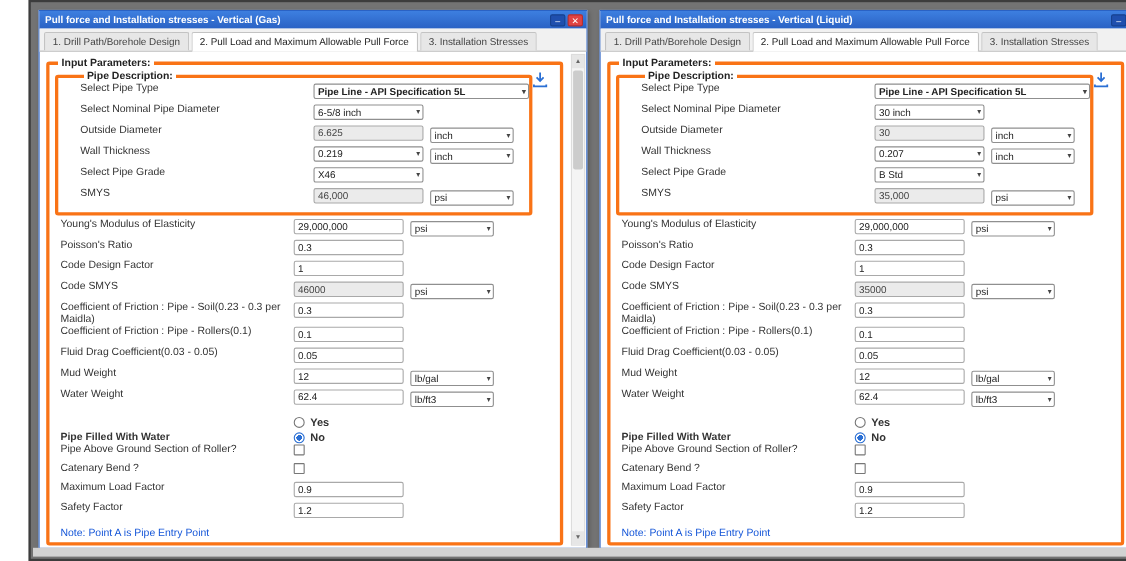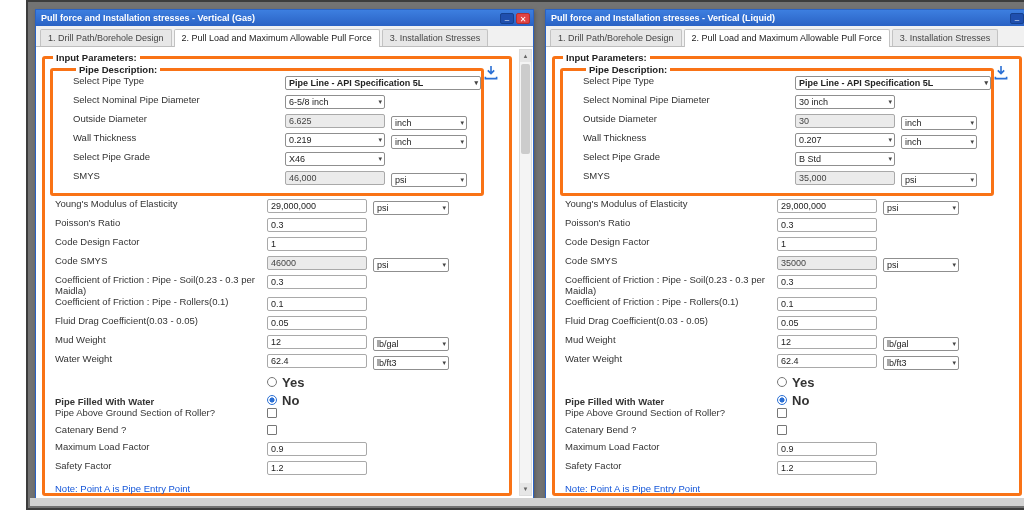--- a/index.html
+++ b/index.html
@@ -38,21 +38,21 @@
   .sel { display:flex; align-items:center; justify-content:space-between; width:100px; height:14px; border:1px solid #8f8f8f; border-radius:2px; background:#fff; font-size:9px; color:#222; padding:0 2px 0 3px; flex:0 0 auto; }
   .sel.wide { width:196px;font-weight:bold; }
   .sel.unit { position:absolute; left:318px; top:2px; width:76px; }
   .sel-text { white-space:nowrap; overflow:hidden; }
   .sel-arrow { font-size:7px; color:#444; padding-left:2px; }
 
   input.txt { width:100px; height:14px; border:1px solid #a9a9a9; border-radius:2px; font-size:9px; color:#222; padding:0 3px; font-family:"Liberation Sans", sans-serif; background:#fff; }
   input.txt.dis { background:#ebebeb; color:#444; }
 
   .radio-group { display:flex; flex-direction:column; gap:3px; }
-  .radio-opt { display:flex; align-items:center; gap:5px; font-size:13px; color:#333; }
+  .radio-opt { display:flex; align-items:center; gap:5px; font-size:10px; color:#333; }
   .radio { width:10px; height:10px; border:1px solid #777; border-radius:50%; background:#fff; flex:0 0 auto; }
   .radio.sel { border-color:#2a6fd4; background:radial-gradient(circle at center, #2a6fd4 0 2.5px, #fff 2.6px); }
 
   .checkbox { width:10px; height:10px; border:1px solid #777; border-radius:1px; background:#fff; }
 
   .note { margin:3px 0 0 5px; font-size:9.5px; color:#1556d8; }
 
   .vscroll { position:absolute; top:2px; bottom:2px; right:1px; width:13px; background:#f4f4f4; border:1px solid #dcdcdc; }
   .sb-btn { position:absolute; left:0; width:11px; height:12px; background:#e6e6e6; color:#666; font-size:6px; text-align:center; line-height:12px; }
   .sb-btn.up { top:0; }

